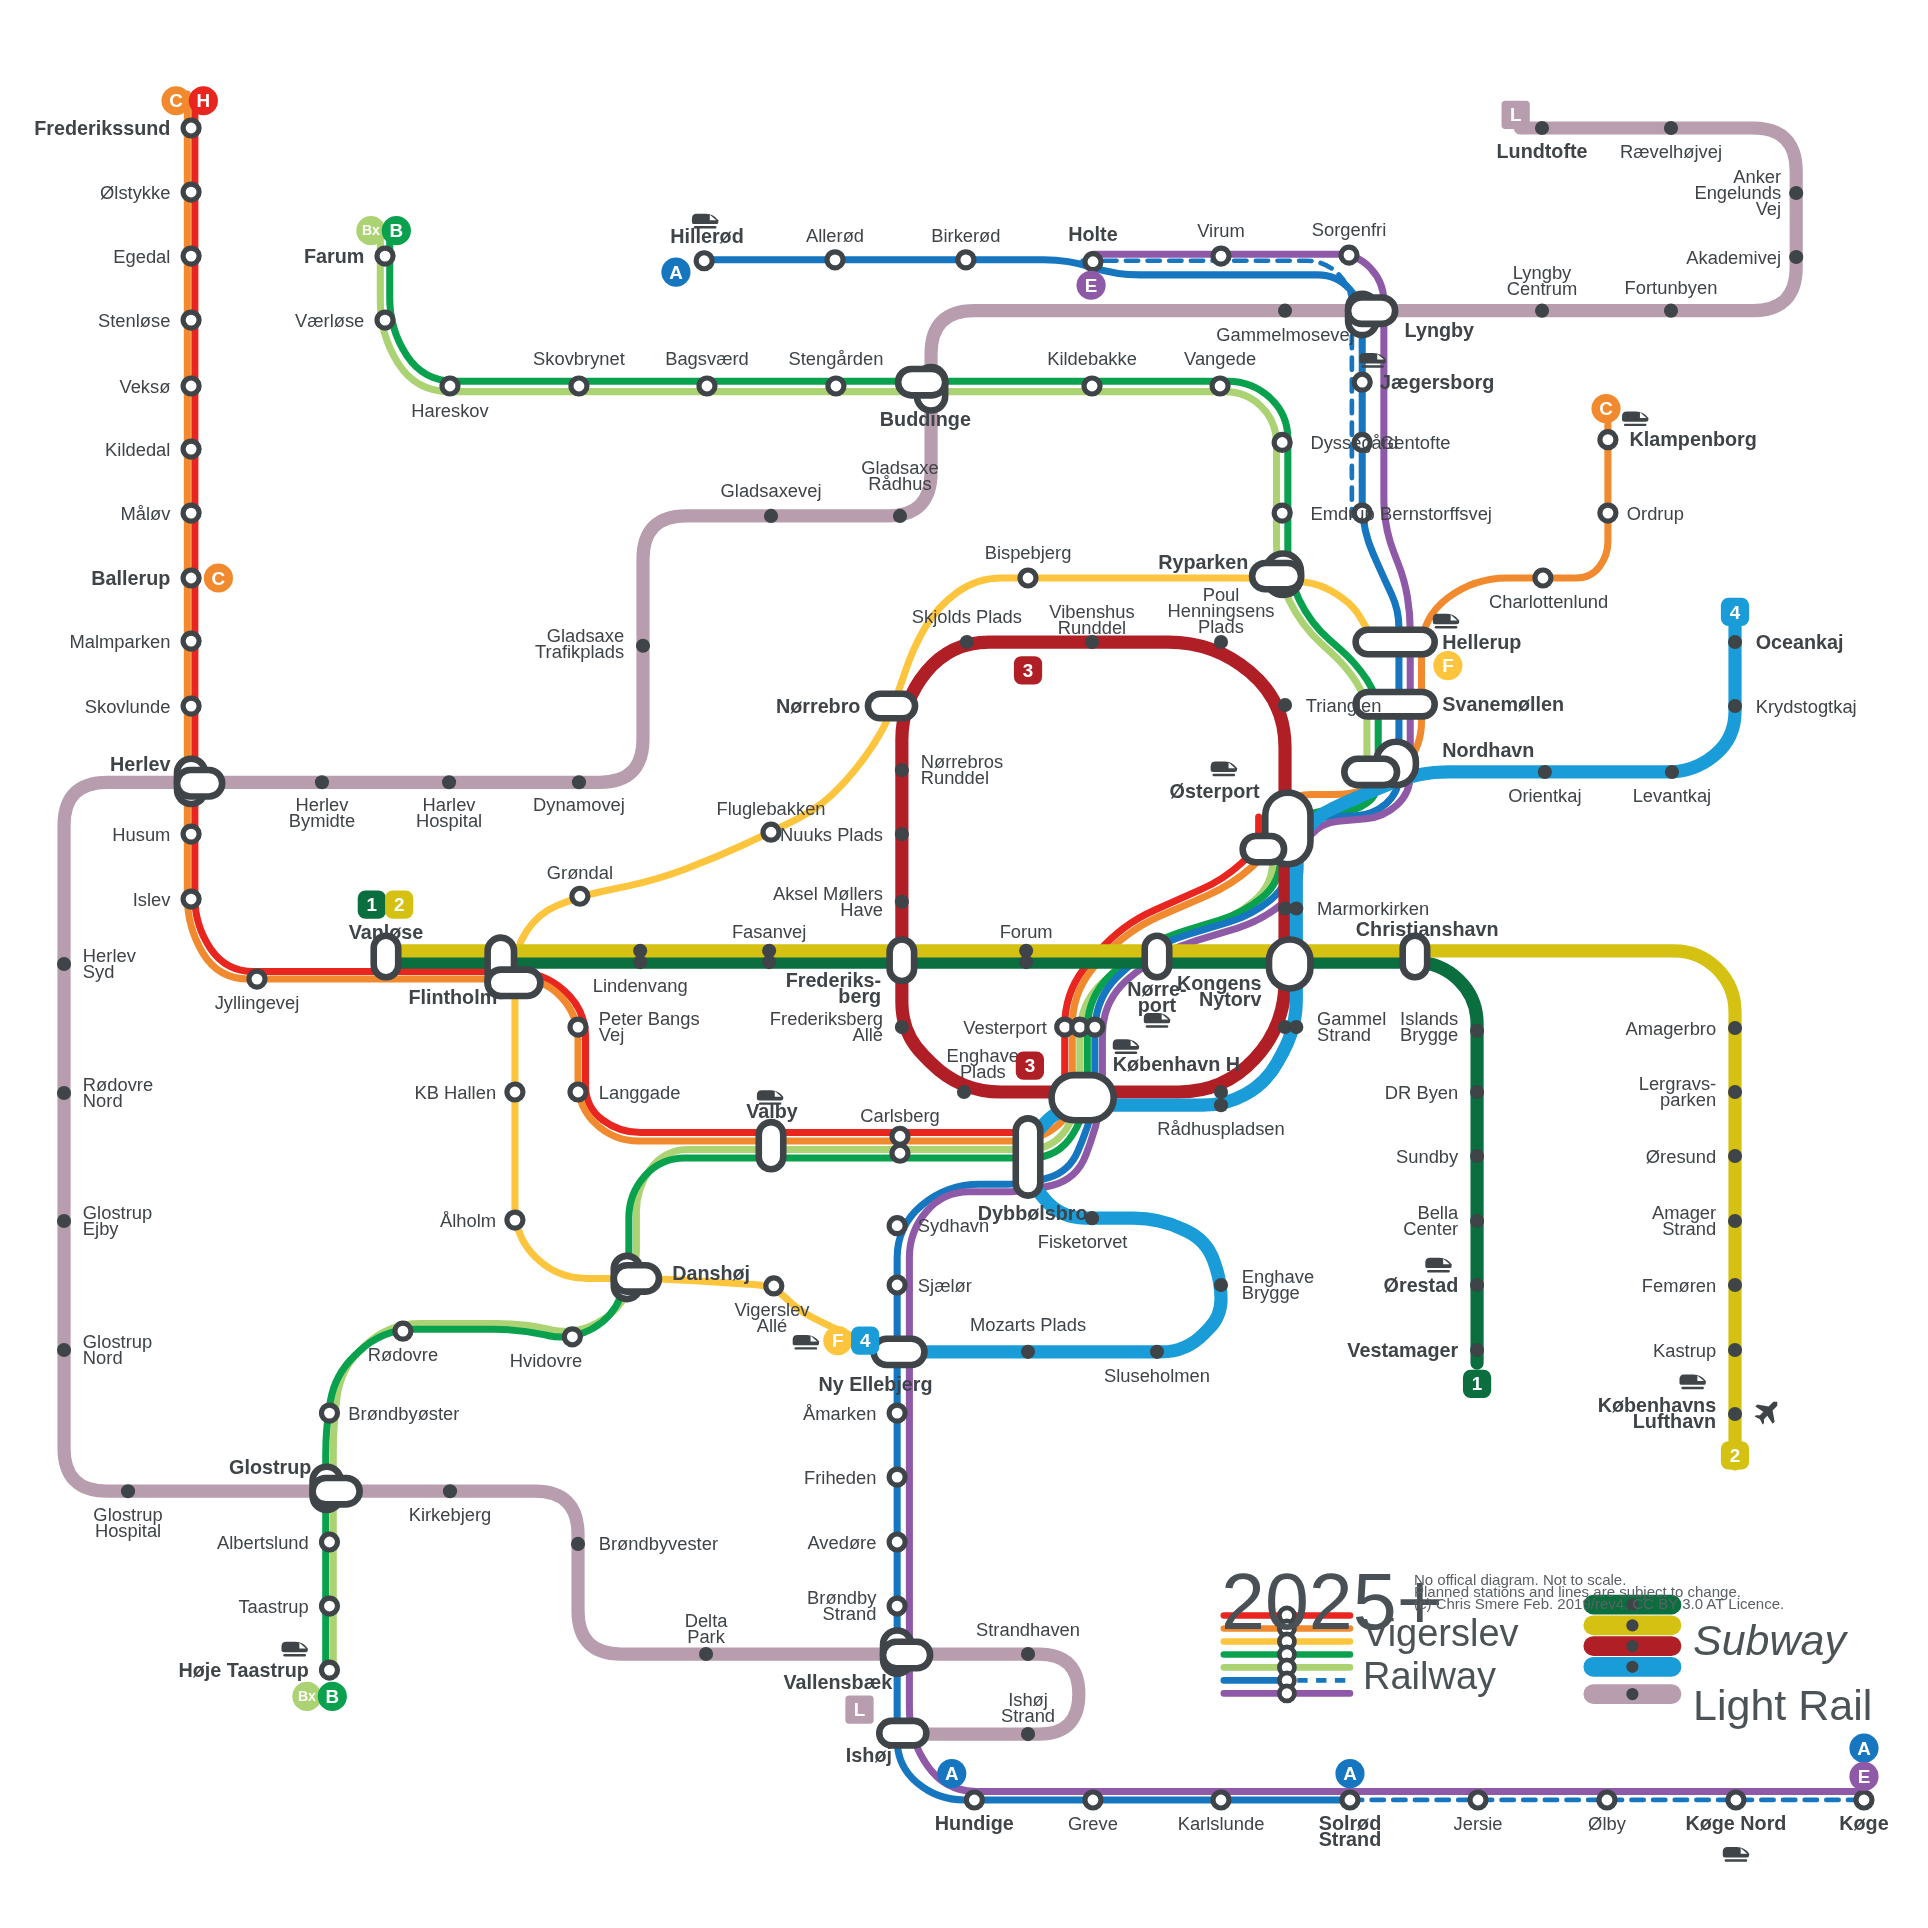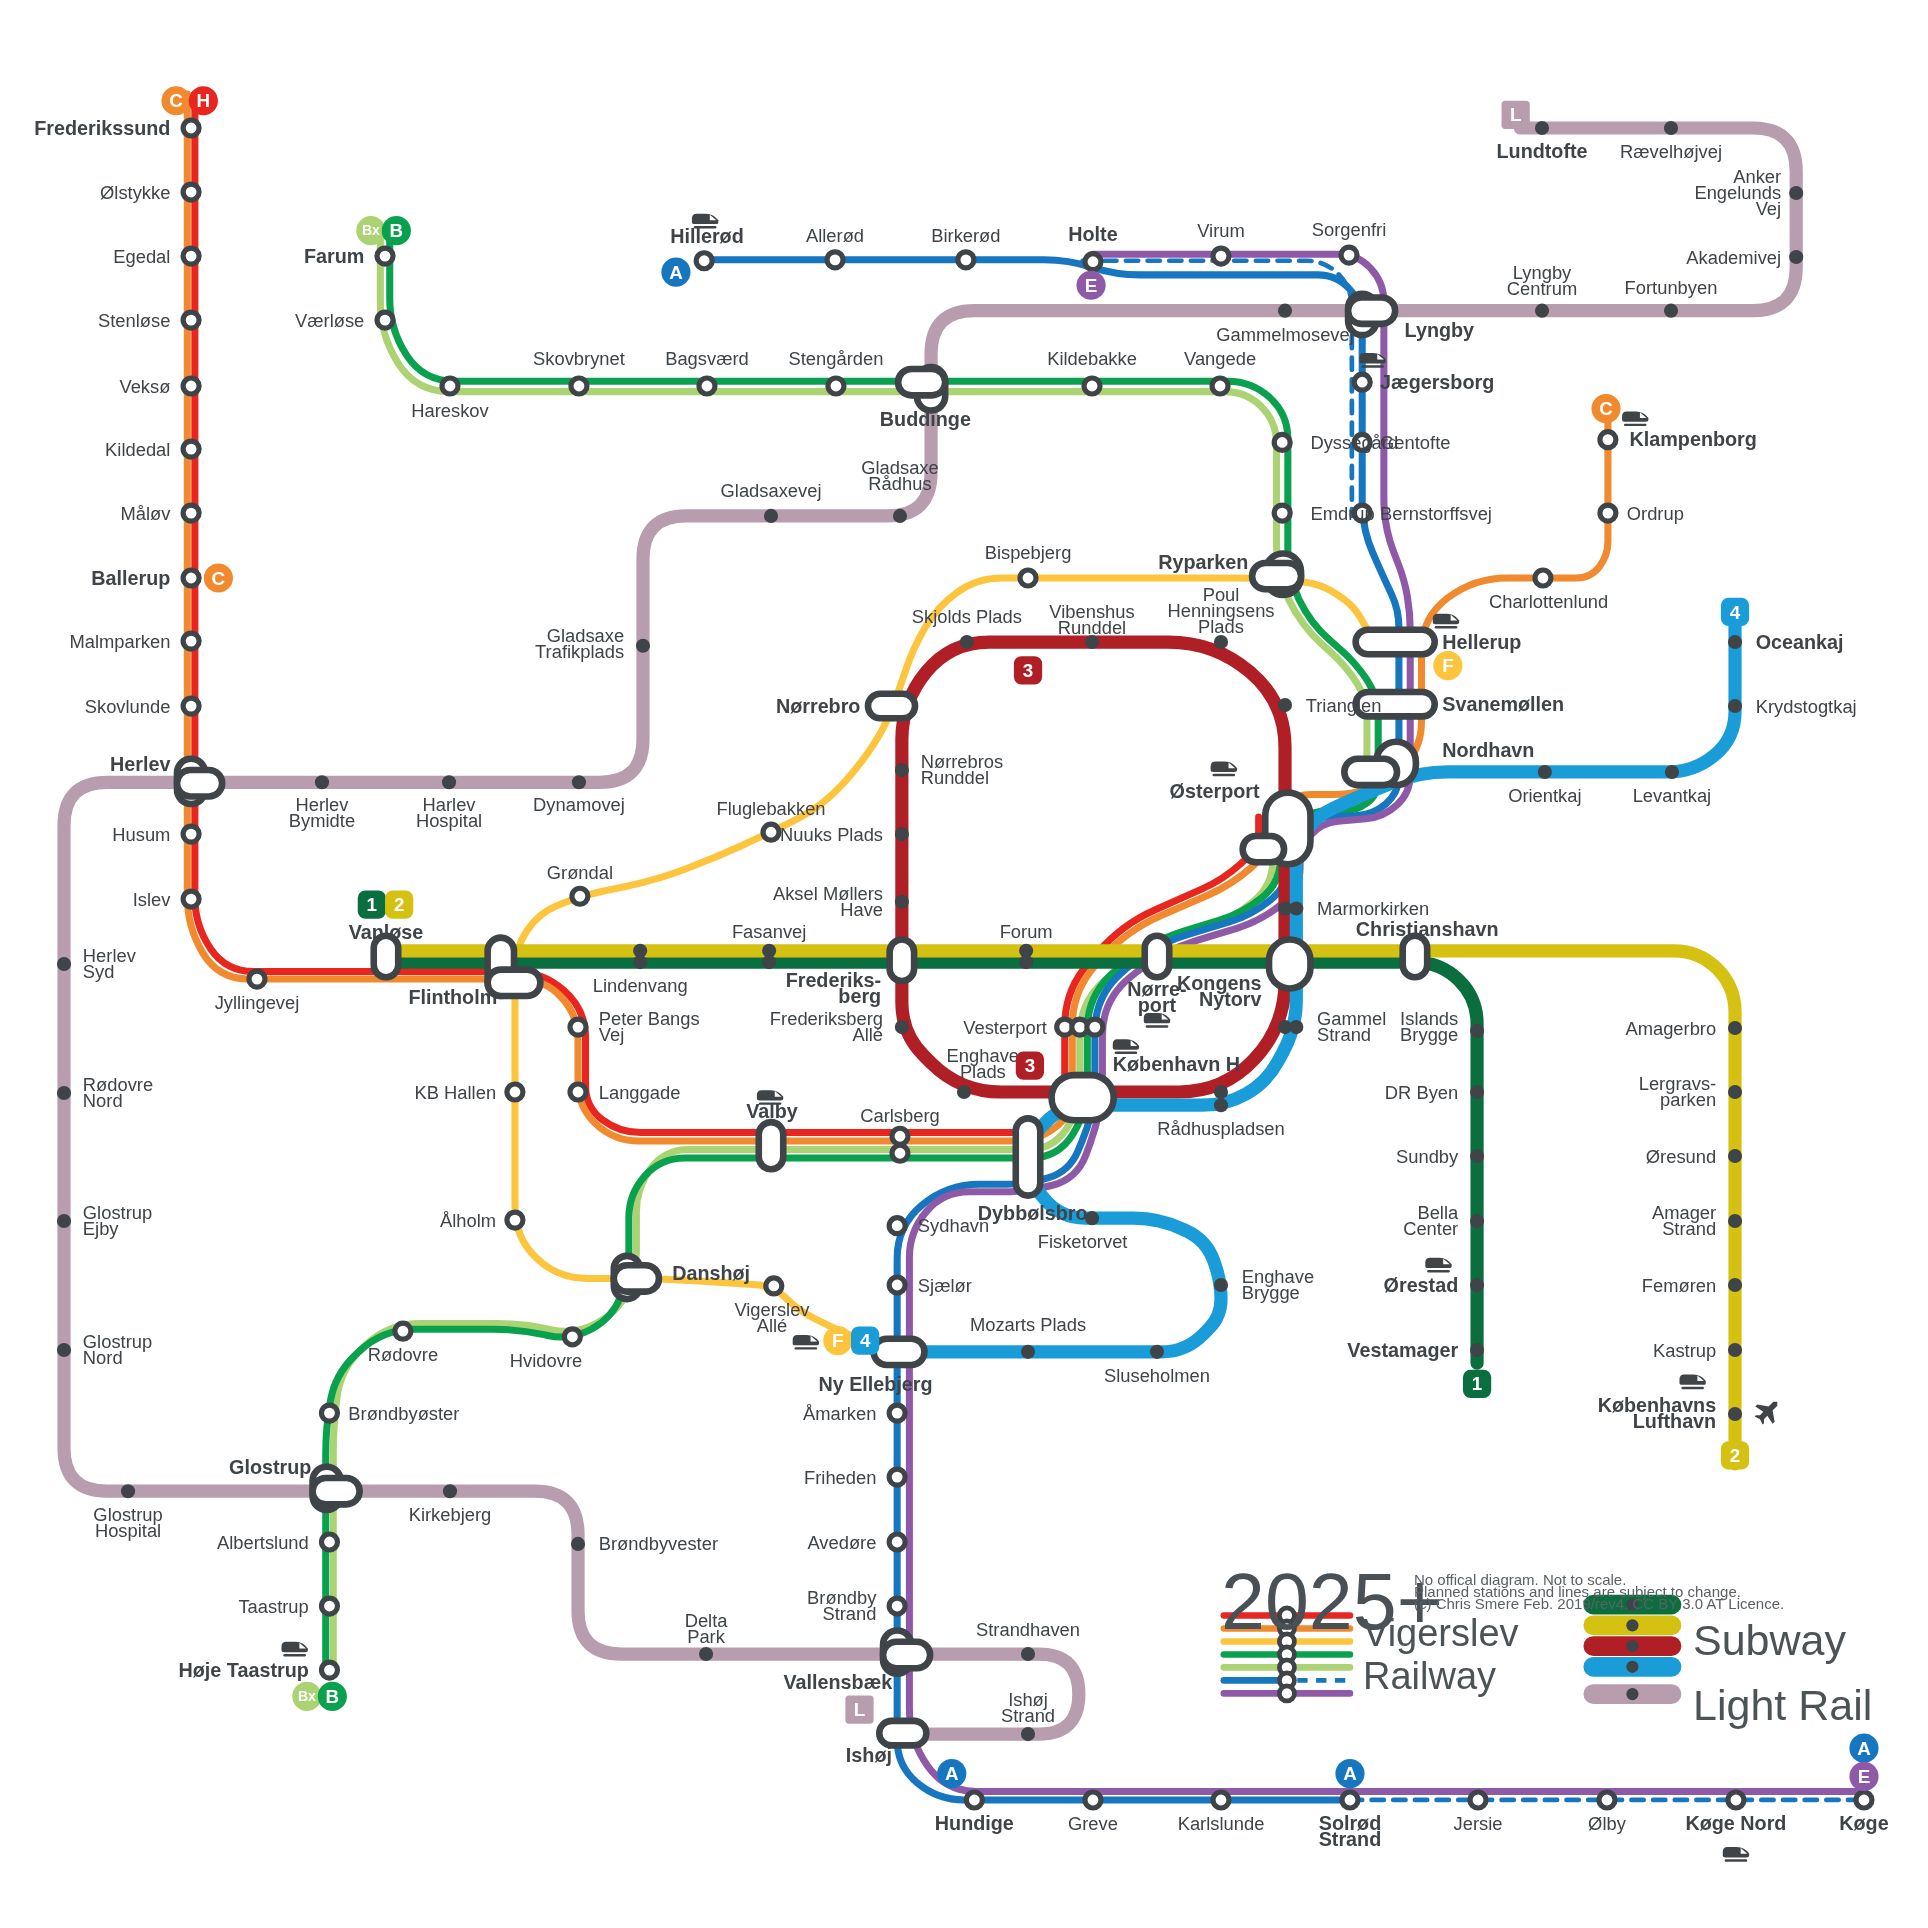--- a/index.html
+++ b/index.html
@@ -4,21 +4,21 @@
 <style>
   html,body{margin:0;padding:0;background:#fff;}
   #stage{position:relative;width:1928px;height:1928px;background:#fff;overflow:hidden;
          font-family:"Liberation Sans","DejaVu Sans",sans-serif;}
   #mapsvg{position:absolute;left:0;top:0;}
   .ovl{position:absolute;color:#43494e;}
   #title-main{left:1219px;top:1450px;font-size:89px;font-weight:700;letter-spacing:-1.9px;color:#454b50;}
   #title-sub{left:1221px;top:1556px;font-size:79px;font-weight:400;color:#4a5156;}
   #notes{left:1414px;top:1574px;font-size:15px;line-height:11.8px;color:#5a6065;}
   #lg-commuter{left:1363px;top:1612px;font-size:38px;line-height:43px;color:#4c5357;}
-  #lg-subway{left:1693px;top:1616px;font-size:43px;color:#4c5357;}
+  #lg-subway{left:1693px;top:1616px;font-size:43px;color:#4c5357;font-style:italic;}
   #lg-lightrail{left:1693px;top:1670px;font-size:43px;color:#4c5357;margin-top:11px;}
 </style>
 </head>
 <body>
 
 <div id="stage">
   <svg id="mapsvg" xmlns="http://www.w3.org/2000/svg" width="1928" height="1928" viewBox="0 0 2048 2048">
       <g>
         <path d="M1615 136L1862 136Q1908 136 1908 182L1908 284Q1908 330 1862 330L1035 330Q989 330 989 376L989 502Q989 548 943 548L729 548Q683 548 683 594L683 785Q683 831 637 831L114 831Q68 831 68 877L68 1538Q68 1584 114 1584L568 1584Q614 1584 614 1630L614 1711Q614 1757 660 1757L1103.5 1757Q1146 1757 1146 1799.5L1146 1799.5Q1146 1842 1103.5 1842L958 1842" fill="none" stroke="#b89dae" stroke-width="14" stroke-linecap="round"></path>
         <path d="M207 100L207 953.4618890245162Q207 983 223.5 1007.5L223.5 1007.5Q240 1032 269.53811097548385 1032L545.5204986917437 1032Q576 1032 599 1052L599 1052Q622 1072 622 1102.4795013082564L622 1153.5Q622 1176 640 1189.5L640 1189.5Q658 1203 680.5 1203L1076.680994394672 1203Q1098 1203 1114.5 1189.5L1114.5 1189.5Q1131 1176 1131 1154.680994394672L1131 1090Q1131 1052 1155.9651746767756 1023.3514388955033L1167.0348253232244 1010.6485611044967Q1192 982 1226.7248388475698 966.566738289969L1277.0407689880565 944.204102671975Q1300 934 1318.5 917L1325.2187596679137 910.8260046294847Q1337 900 1337 884L1337 868" fill="none" stroke="#e8251f" stroke-width="7.5" stroke-linecap="round"></path>

